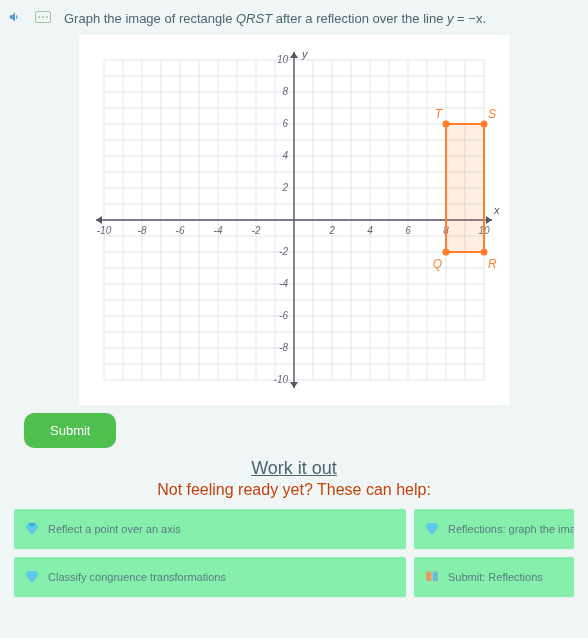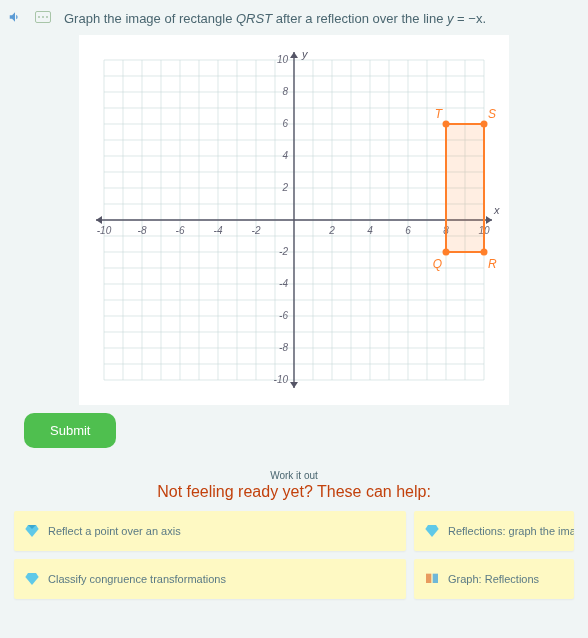--- a/index.html
+++ b/index.html
@@ -32,40 +32,41 @@
     color: #fff;
     border: none;
     padding: 10px 26px;
     font-size: 13px;
     border-radius: 10px;
     margin-left: 16px;
     cursor: pointer;
   }
   .workout {
     text-align: center;
-    margin-top: 22px;
+    margin-top: 10px;
     color: #4a6670;
-    font-size: 10px;
+    font-size: 18px;
+    text-decoration: underline;
   }
   .workout-sub {
     text-align: center;
     color: #c2410c;
     font-size: 16px;
     margin-top: 2px;
     margin-bottom: 10px;
   }
   .help-row {
     display: flex;
     gap: 8px;
     margin-bottom: 8px;
     padding: 0 6px;
   }
   .help-card {
     flex: 1;
-    background: #fef9c3;
+    background: #86efac;
     padding: 12px 10px;
     color: #5a7a85;
     font-size: 11px;
     display: flex;
     align-items: center;
     gap: 8px;
     border-radius: 2px;
     box-shadow: 0 1px 2px rgba(0,0,0,0.05);
     cursor: pointer;
   }
@@ -208,18 +209,18 @@
     <svg class="gem" viewBox="0 0 24 24">
         <path fill="#5fc9e8" d="M6 3h12l4 6-10 12L2 9z"></path>
       </svg>
     <span>Classify congruence transformations</span>
   </div>
   <div class="help-card right">
     <svg class="book" viewBox="0 0 24 24">
         <rect x="3" y="4" width="8" height="14" fill="#e89b5f"></rect>
         <rect x="13" y="4" width="8" height="14" fill="#6fb8d8"></rect>
       </svg>
-    <span>Graph: Reflections</span>
+    <span>Submit: Reflections</span>
   </div>
 </div>
 
 
 
 
 </body></html>

